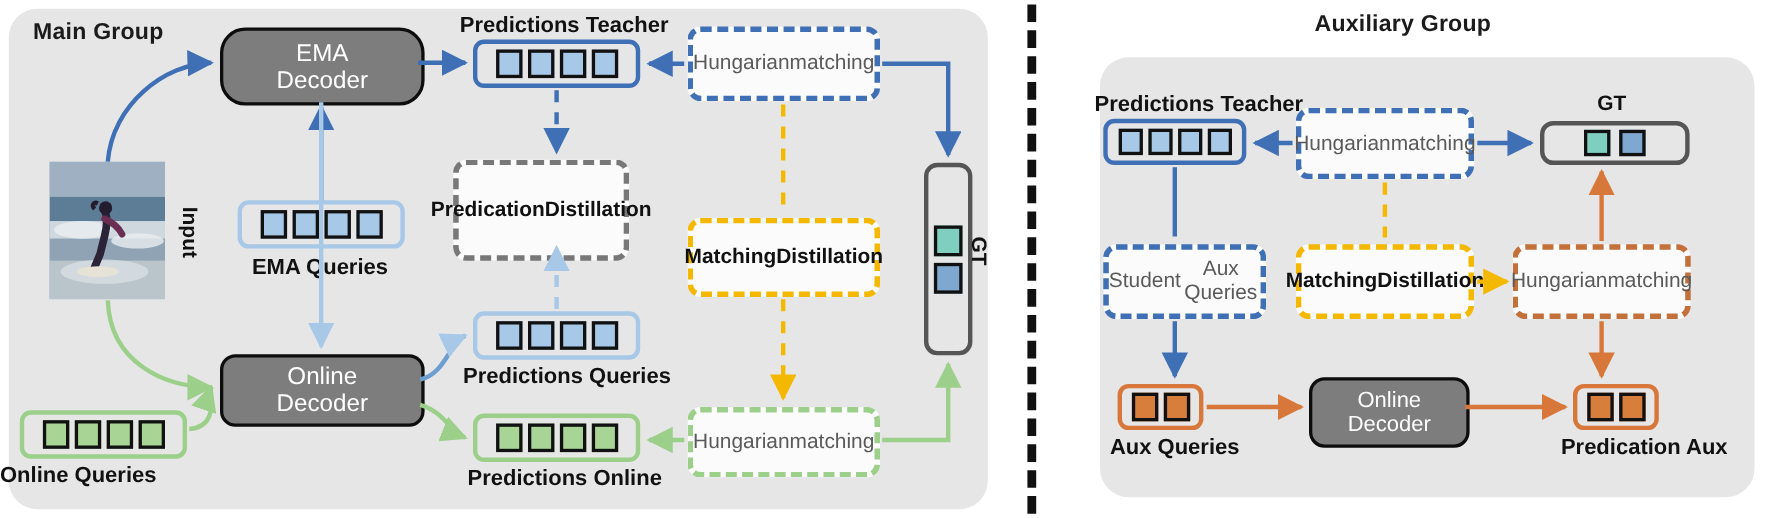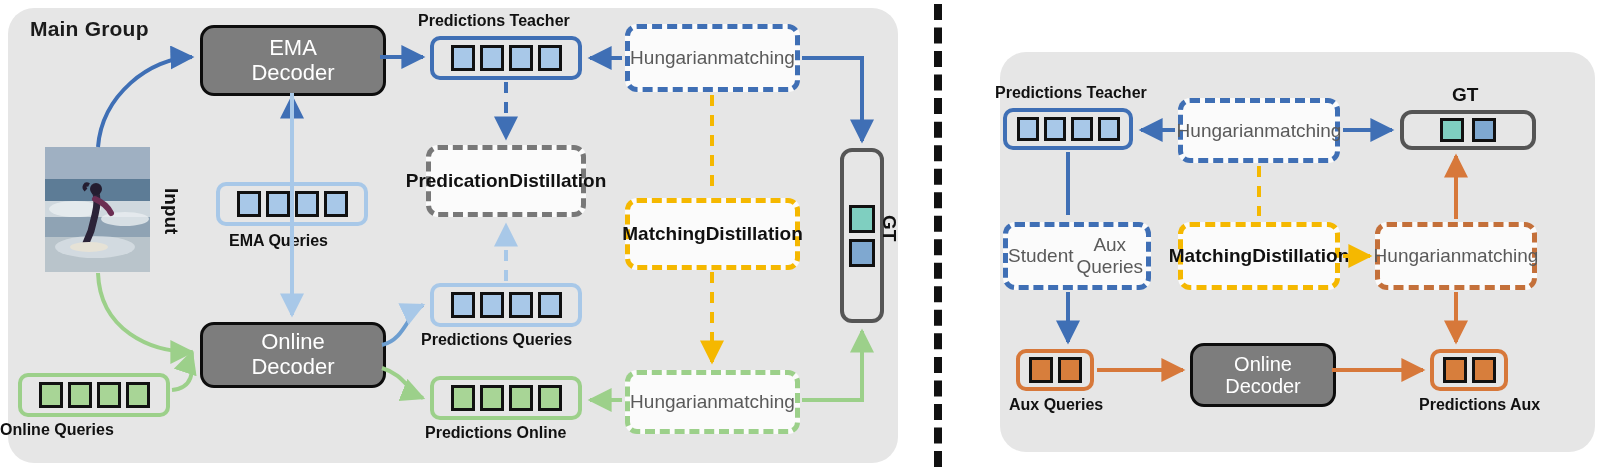--- a/index.html
+++ b/index.html
@@ -20,21 +20,21 @@
 
   
   #divider{position:absolute;left:934px;top:4px;width:0;height:463px;
            border-left:8px dashed #111;}
 
   
   .decoder{position:absolute;background:#7d7d7d;border:3px solid #0d0d0d;
            border-radius:14px;color:#fff;display:flex;flex-direction:column;
            align-items:center;justify-content:center;line-height:1.12;
            font-size:22px;font-weight:400;text-align:center;}
-  #ema-decoder{left:200px;top:25px;width:180px;height:65px;}
+  #ema-decoder{left:200px;top:25px;width:180px;height:65px;border-radius:23px;}
   #online-decoder{left:200px;top:322px;width:180px;height:60px;}
   #aux-online-decoder{left:1190px;top:343px;width:140px;height:58px;font-size:20px;}
 
   
   .strip{position:absolute;display:flex;align-items:center;justify-content:center;
          box-sizing:border-box;border-radius:10px;gap:5px;}
   .chip{width:24px;height:26px;box-sizing:border-box;border:3px solid #111;}
   .chip.sm{width:22px;height:24px;}
 
   .strip.blue-dark{border:4px solid #3f6fb5;background:#e6e6e6;}
@@ -61,21 +61,21 @@
 
   
   .gt-box{position:absolute;border:4px solid #555;border-radius:12px;background:#e6e6e6;
           display:flex;align-items:center;justify-content:center;box-sizing:border-box;}
   #gt-main{left:840px;top:148px;width:44px;height:175px;flex-direction:column;gap:6px;}
   #gt-aux{left:1400px;top:110px;width:136px;height:40px;flex-direction:row;gap:8px;}
   #gt-main .chip{width:26px;height:28px;}
   #gt-aux .chip{width:24px;height:24px;}
 
   
-  .label{position:absolute;font-size:16px;font-weight:700;color:#111;white-space:nowrap;}
+  .label{position:absolute;font-size:20px;font-weight:700;color:#111;white-space:nowrap;}
   #lbl-pred-teacher{left:418px;top:12px;}
   #lbl-ema-queries{left:229px;top:232px;}
   #lbl-online-queries{left:0;top:421px;}
   #lbl-pred-student{left:421px;top:331px;}
   #lbl-pred-online{left:425px;top:424px;}
   #lbl-aux-pred-teacher{left:995px;top:84px;}
   #lbl-aux-queries{left:1009px;top:396px;}
   #lbl-pred-aux{left:1419px;top:396px;}
 
   .vlabel{position:absolute;font-size:19px;font-weight:700;color:#111;
@@ -89,21 +89,21 @@
   .pbox{position:absolute;background:#fbfbfb;border-radius:12px;box-sizing:border-box;
         display:flex;align-items:center;justify-content:center;
         text-align:center;line-height:1.15;font-size:19px;color:#5a5a5a;}
   .pbox.b{border:5px dashed #3f6fb5;}
   .pbox.g{border:5px dashed #9cd08a;}
   .pbox.y{border:5px dashed #f5b800;color:#111;font-weight:700;}
   .pbox.gray{border:5px dashed #787878;color:#111;font-weight:700;}
   .pbox.o{border:5px dashed #c4703a;}
 
   #hung-top{left:625px;top:24px;width:175px;height:68px;}
-  #pred-distill{left:426px;top:145px;width:160px;height:72px;}
+  #pred-distill{left:412px;top:145px;width:160px;height:92px;}
   #match-distill{left:625px;top:198px;width:175px;height:72px;}
   #hung-bottom{left:625px;top:370px;width:175px;height:64px;}
 
   #aux-hung-top{left:1178px;top:98px;width:162px;height:65px;}
   #aux-choose{left:1003px;top:222px;width:148px;height:68px;}
   #aux-match-distill{left:1178px;top:222px;width:162px;height:68px;}
   #aux-hung-right{left:1375px;top:222px;width:162px;height:68px;}
 
   
   #input-image{position:absolute;left:45px;top:147px;width:105px;height:125px;
@@ -208,20 +208,21 @@
     <span>Distillation</span>
   </div>
   <div class="pbox g" id="hung-bottom">
     <span>Hungarian</span>
     <span>matching</span>
   </div>
 
   <div id="divider"></div>
 
   <div class="panel" id="aux-panel"></div>
+  <div class="panel-title" id="aux-title">Auxiliary Group</div>
 
   <div class="strip blue-dark" id="aux-pred-teacher-strip">
     <span class="chip sm blue"></span>
     <span class="chip sm blue"></span>
     <span class="chip sm blue"></span>
     <span class="chip sm blue"></span>
   </div>
   <div class="label" id="lbl-aux-pred-teacher">Predictions Teacher</div>
 
   <div class="gt-box" id="gt-aux">
@@ -255,21 +256,21 @@
 
   <div class="decoder" id="aux-online-decoder">
     <span>Online</span>
     <span>Decoder</span>
   </div>
 
   <div class="strip orange" id="aux-pred-strip">
     <span class="chip orange"></span>
     <span class="chip orange"></span>
   </div>
-  <div class="label" id="lbl-pred-aux">Predictions Aux</div>
+  <div class="label" id="lbl-pred-aux">Predication Aux</div>
 
   <svg id="arrows">
     <defs>
       <marker id="ah-bd" markerWidth="7" markerHeight="7" refX="5.4" refY="3" orient="auto">
         <path d="M0,0 L6,3 L0,6 z" fill="#3f6fb5"></path>
       </marker>
       <marker id="ah-bl" markerWidth="7" markerHeight="7" refX="5.4" refY="3" orient="auto">
         <path d="M0,0 L6,3 L0,6 z" fill="#a8c8e8"></path>
       </marker>
       <marker id="ah-g" markerWidth="7" markerHeight="7" refX="5.4" refY="3" orient="auto">

